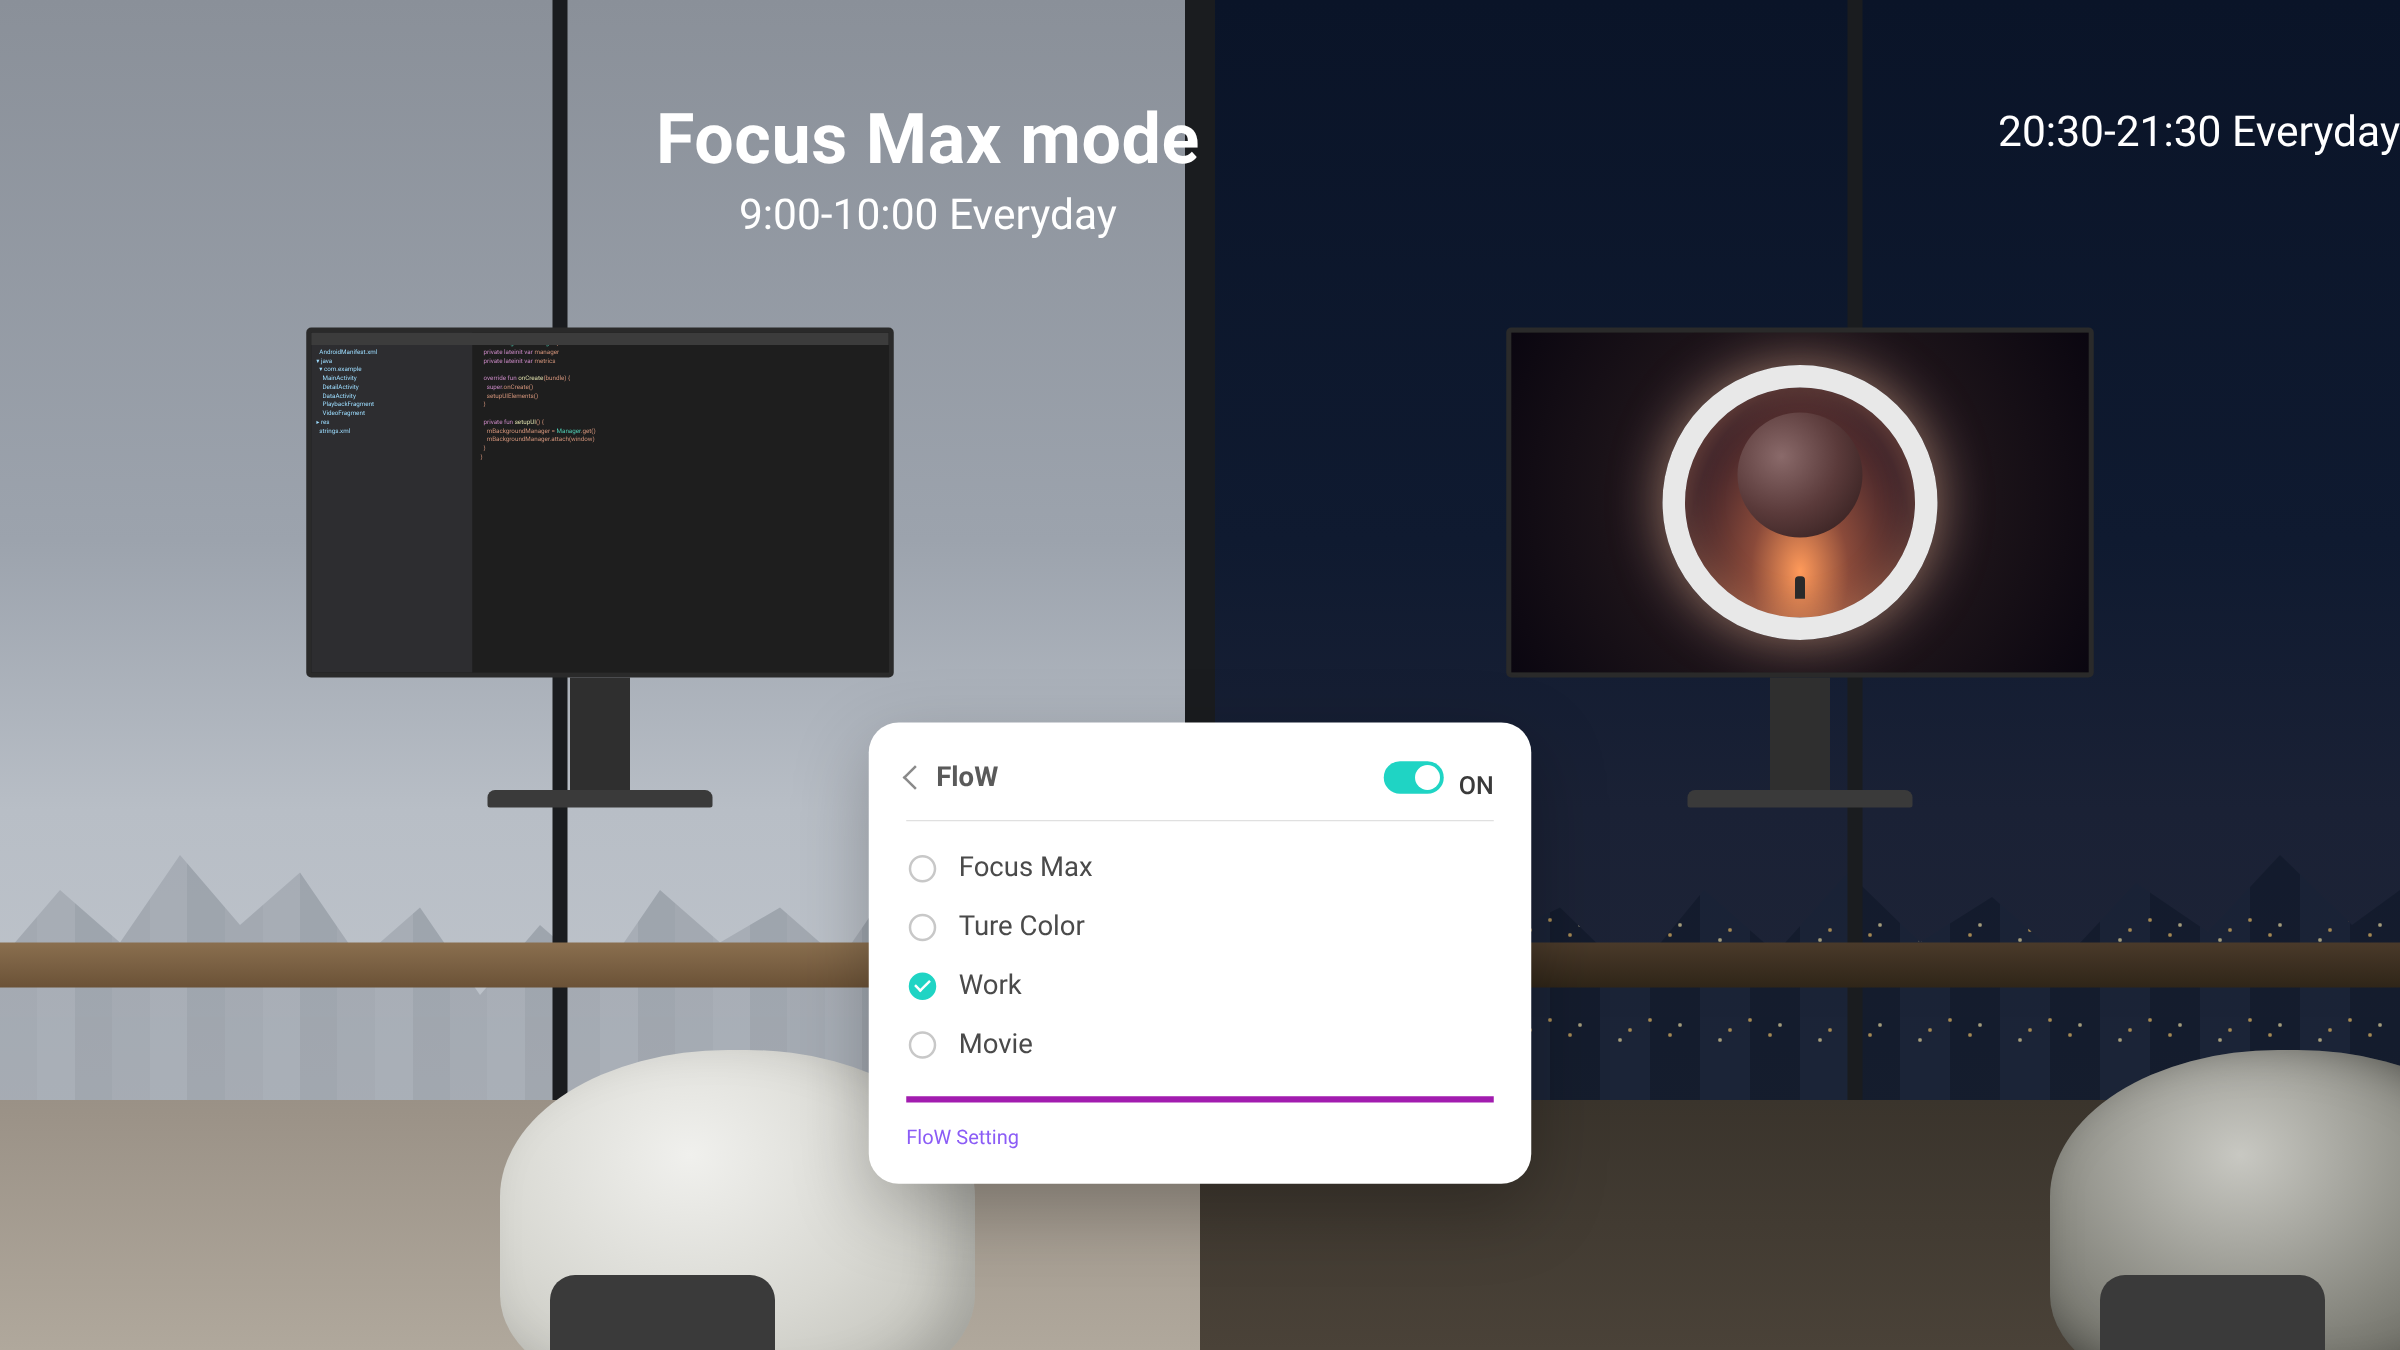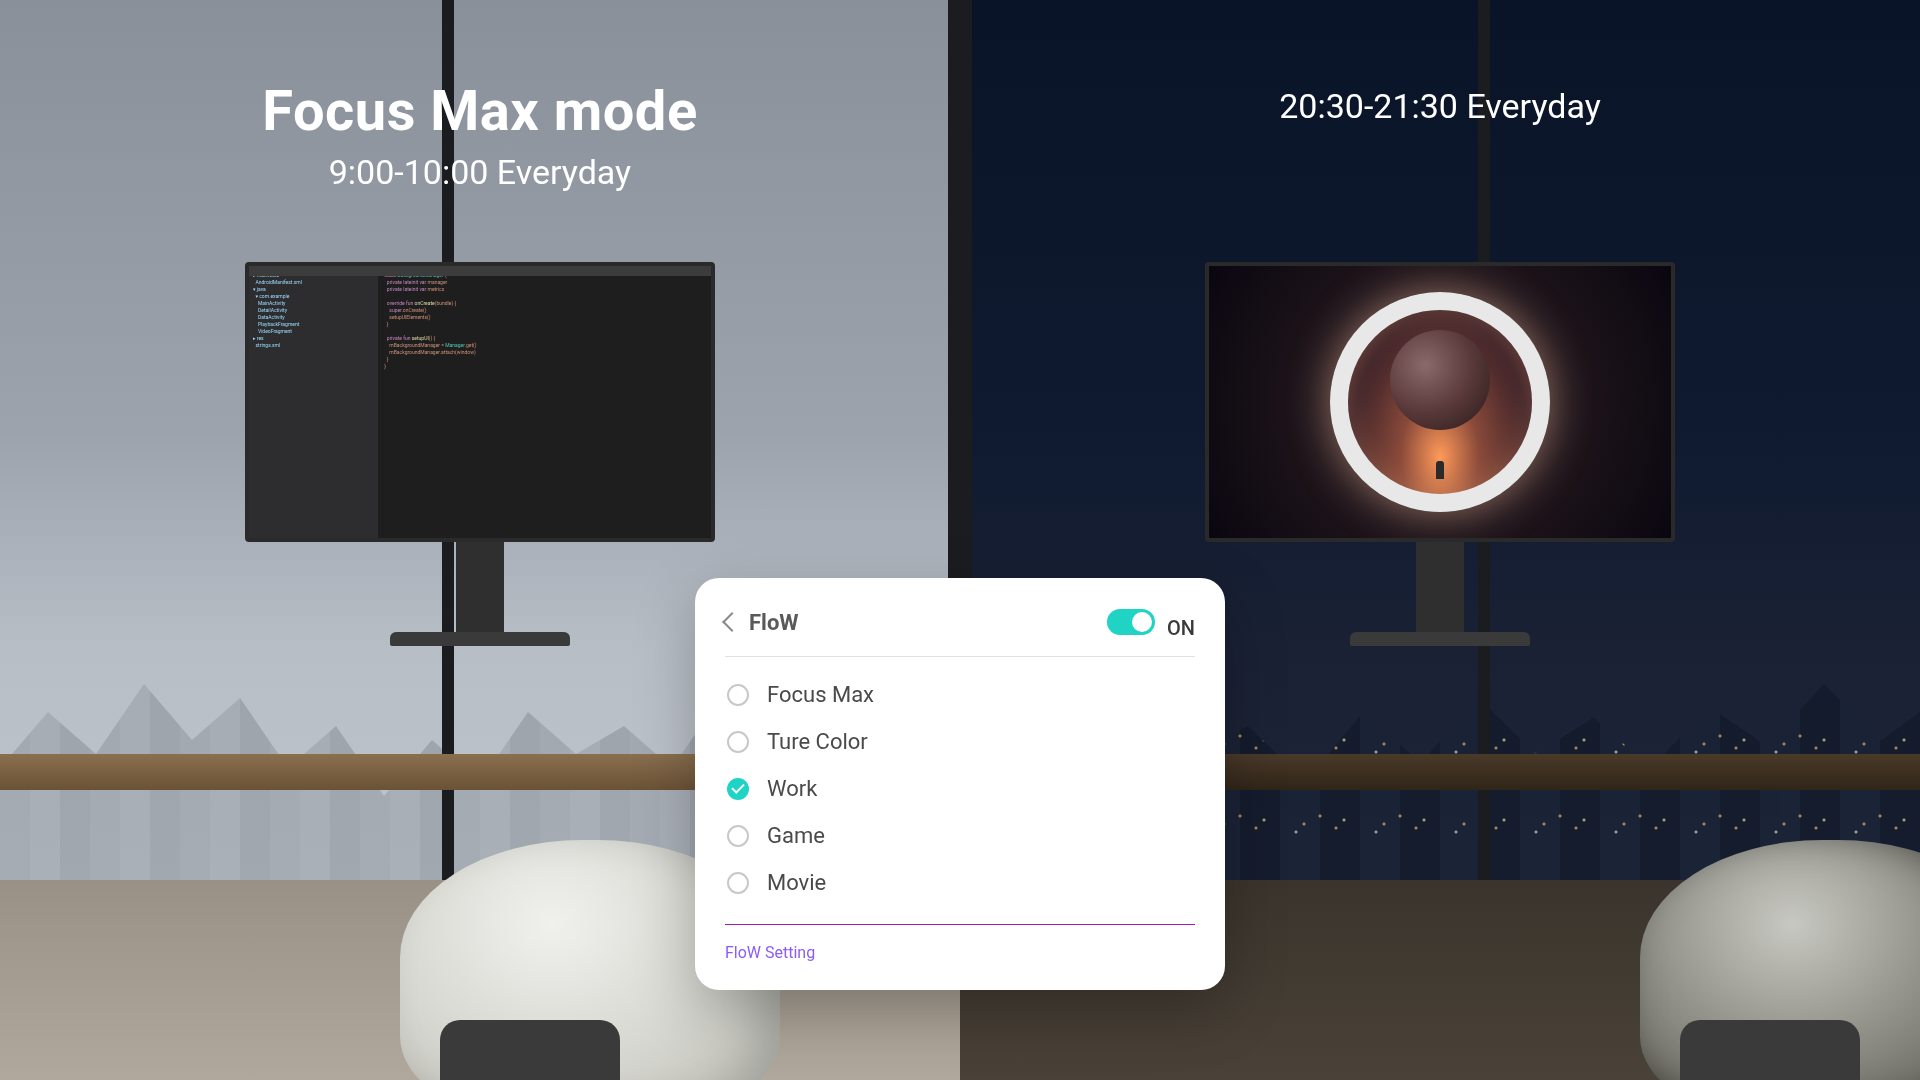--- a/index.html
+++ b/index.html
@@ -13,21 +13,21 @@
 .container {
   display: flex;
   width: 100%;
   height: 100%;
 }
 .side {
   flex: 1;
   position: relative;
   display: flex;
   flex-direction: column;
-  align-items: center;
+  align-items: flex-end;
 }
 .side-left {
   background: linear-gradient(180deg, #8a9099 0%, #9ca3ad 40%, #b8bec6 60%, #c5cad0 100%);
 }
 .side-right {
   background: linear-gradient(180deg, #0a1428 0%, #0f1a30 40%, #1a2135 60%, #232838 100%);
 }
 .mode-header {
   text-align: center;
   margin-top: 78px;
@@ -256,21 +256,21 @@
 }
 .toggle::after {
   content: ''; position: absolute; right: 3px; top: 3px;
   width: 20px; height: 20px; background: #fff; border-radius: 50%;
 }
 .toggle-label {
   font-size: 20px; color: #3a3a3a; font-weight: 500; margin-top: 12px;
 }
 .flow-options {
   padding: 14px 0 18px 0;
-  border-bottom: 1px solid #a21caf;
+  border-bottom: 5px solid #a21caf;
 }
 .flow-option {
   display: flex; align-items: center; gap: 18px;
   padding: 11px 2px;
   cursor: pointer;
 }
 .radio {
   width: 22px; height: 22px; border-radius: 50%;
   border: 2px solid #c8c8c8;
   flex-shrink: 0;
@@ -413,21 +413,17 @@
     <div class="flow-option">
       <div class="radio"></div>
       <div class="option-label">Ture Color</div>
     </div>
     <div class="flow-option">
       <div class="radio checked"></div>
       <div class="option-label">Work</div>
     </div>
     <div class="flow-option">
       <div class="radio"></div>
-      <div class="option-label">Game</div>
-    </div>
-    <div class="flow-option">
-      <div class="radio"></div>
       <div class="option-label">Movie</div>
     </div>
   </div>
   <div class="flow-footer">FloW Setting</div>
 </div>
 
 </body></html>

